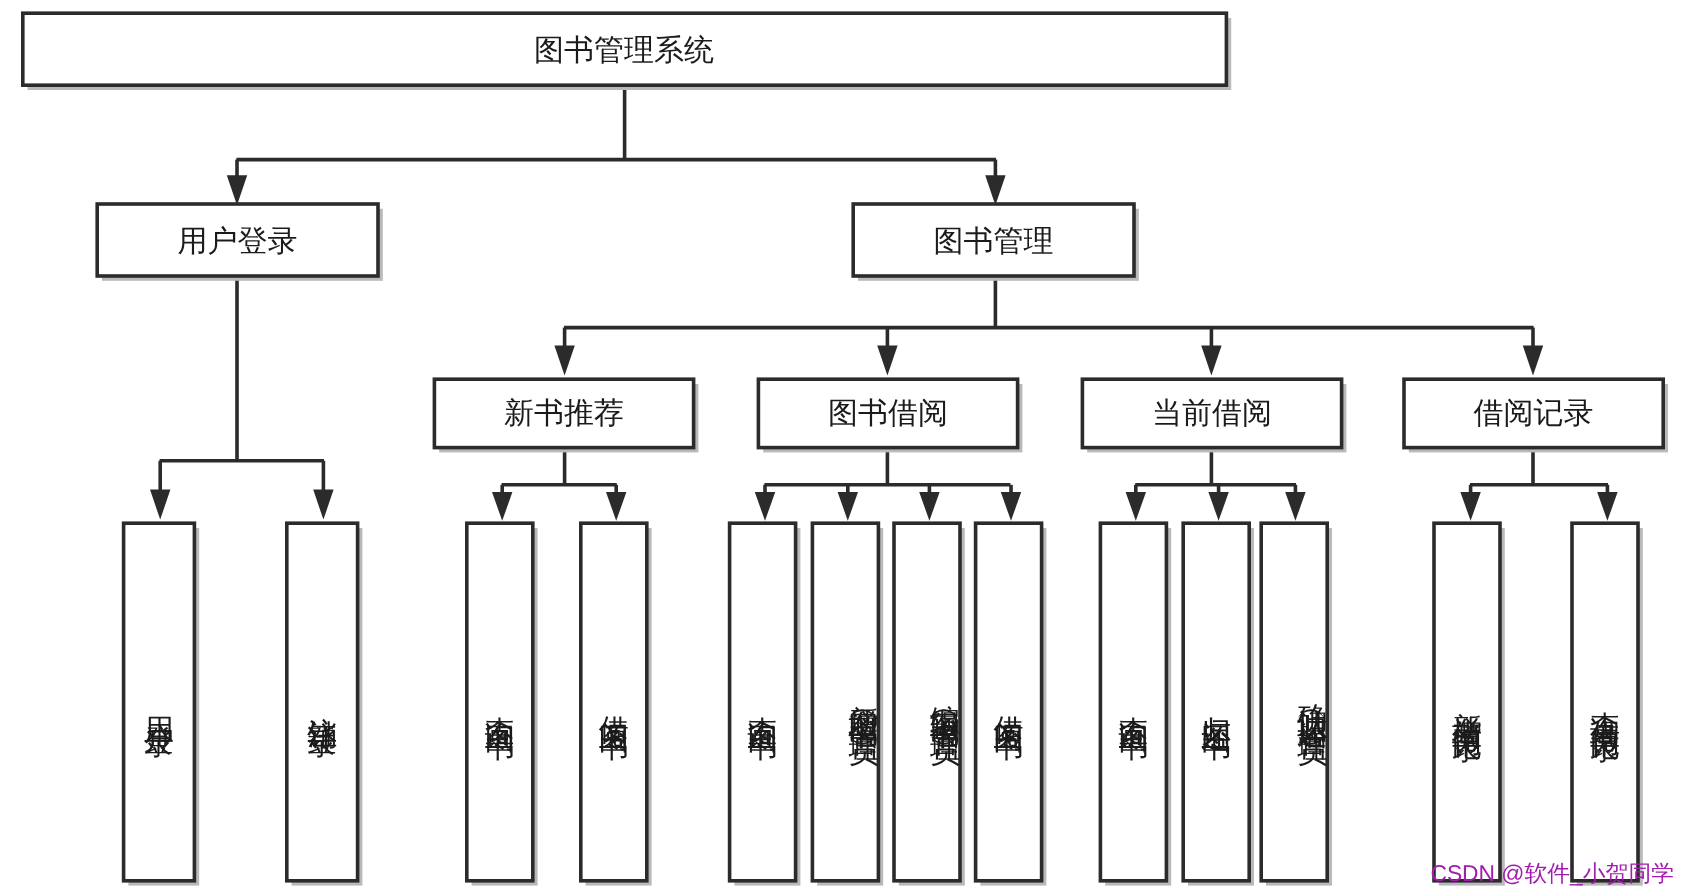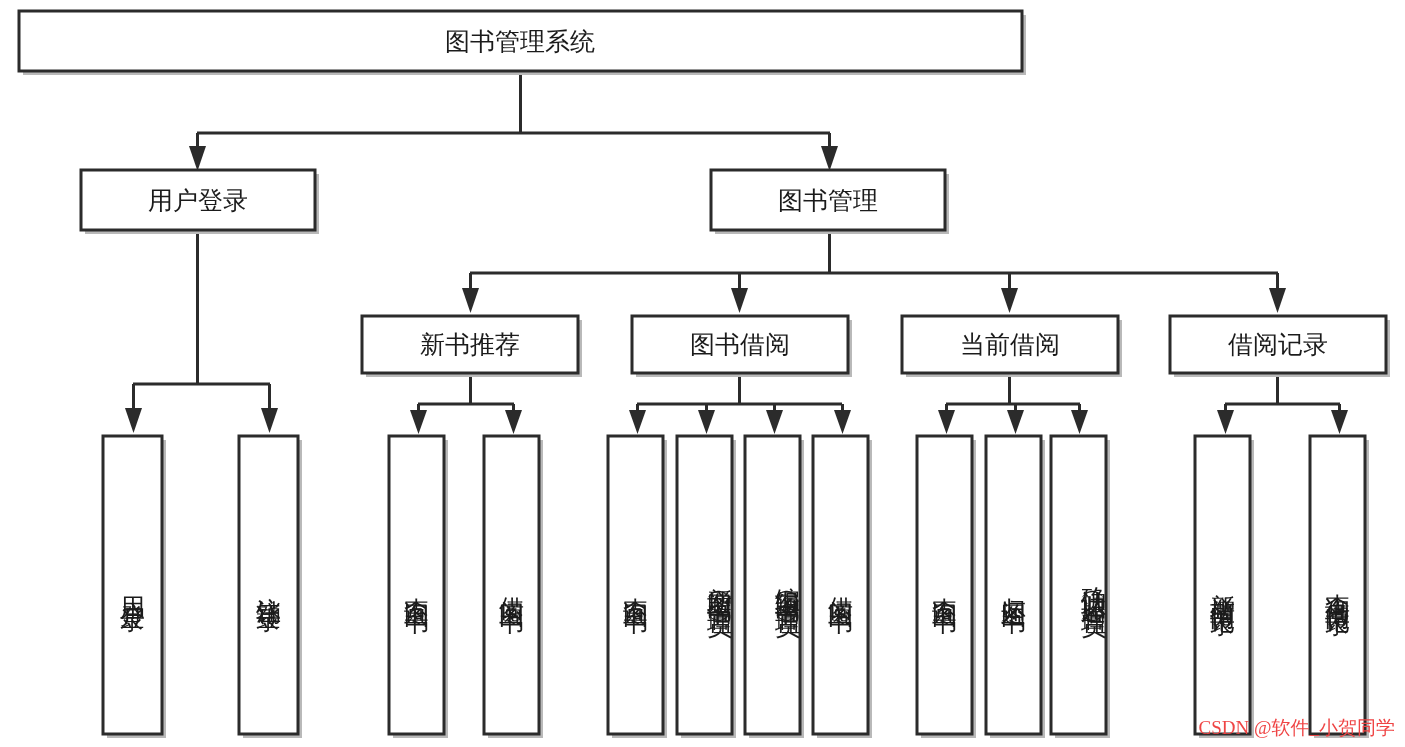--- a/index.html
+++ b/index.html
@@ -63,23 +63,23 @@
     color: #1b1b1b;
     white-space: nowrap;
     text-align: center;
     pointer-events: none;
     user-select: none;
   }
   .watermark {
     position: absolute;
     right: 10px;
     bottom: 6px;
-    font-family: Liberation Serif, serif;
+    font-family: Liberation Sans, sans-serif;
     font-size: 19px;
-    color: #ef4444;
+    color: #a21caf;
     white-space: nowrap;
     user-select: none;
   }
 </style>
 </head>
 <body>
 
 <div id="diagram-root">
 
   <svg class="diagram" viewBox="0 0 1405 747">

